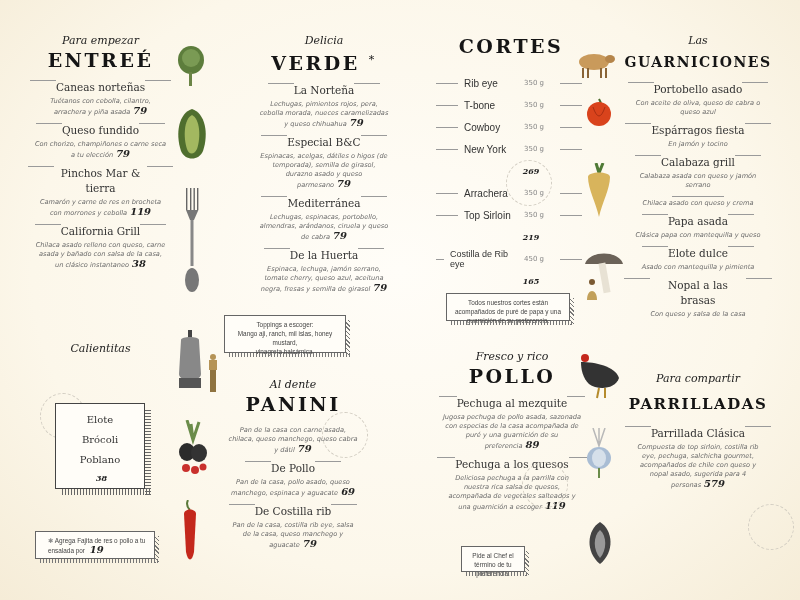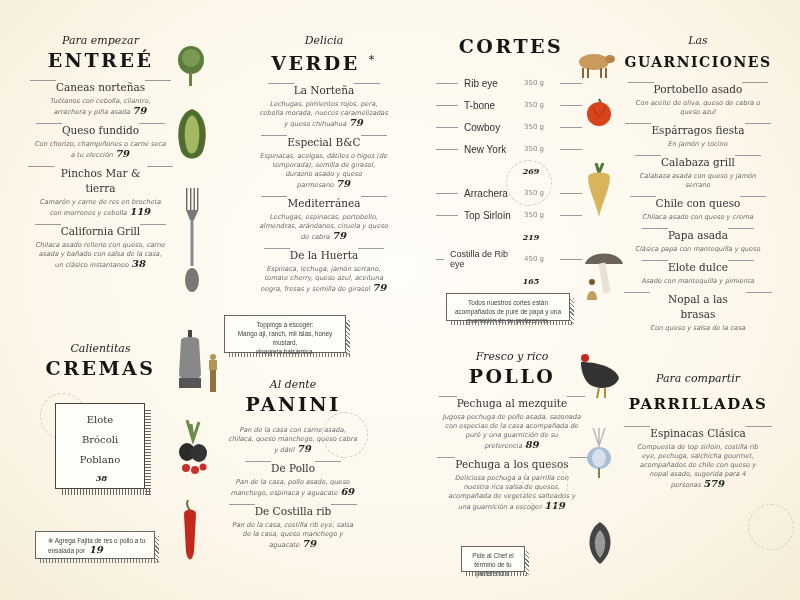--- a/index.html
+++ b/index.html
@@ -150,21 +150,20 @@
           <span class="rule"></span>
           <span>California Grill</span>
           <span class="rule"></span>
         </div>
       <div class="item-desc"><span>Chilaca asado relleno con queso, carne asada y bañado con salsa de la casa, un clásico instantaneo</span><span class="price">38</span></div>
     </div>
   </div>
 
   <div class="col" style="left:28px; width:145px; top:342px;">
     <div class="kicker">Calientitas</div>
-    <div class="section-title">CREMAS</div>
   </div>
   <div class="stamp" style="left:40px; top:393px;"></div>
   <div class="soup-box" style="left:55px; top:403px; width:90px; height:86px; padding-top:6px;">
     <div>Elote</div>
     <div>Brócoli</div>
     <div>Poblano</div>
     <div class="price" style="font-size:8px; line-height:16px;">38</div>
   </div>
 
   <div class="note-box" style="left:35px; top:531px; width:120px; height:28px; text-align:left; padding-left:12px;">
@@ -431,21 +430,20 @@
       <div class="item-name">
           <span class="rule"></span>
           <span>Calabaza grill</span>
           <span class="rule"></span>
         </div>
       <div class="item-desc">Calabaza asada con queso y jamón serrano</div>
     </div>
     <div class="item">
       <div class="item-name">
           <span class="rule"></span>
-          <span>Chile con queso</span>
           <span class="rule"></span>
         </div>
       <div class="item-desc">Chilaca asado con queso y crema</div>
     </div>
     <div class="item">
       <div class="item-name">
           <span class="rule"></span>
           <span>Papa asada</span>
           <span class="rule"></span>
         </div>
@@ -469,20 +467,20 @@
     </div>
   </div>
 
   <div class="col" style="left:224px; width:148px; top:372px;">
     <div class="kicker">Para compartir</div>
     <div class="section-title" style="font-size:15px; letter-spacing:1.5px; line-height:28px; margin-top:4px;">PARRILLADAS</div>
 
     <div class="item">
       <div class="item-name">
           <span class="rule"></span>
-          <span>Espinacas Clásica</span>
+          <span>Parrillada Clásica</span>
           <span class="rule"></span>
         </div>
       <div class="item-desc"><span>Compuesta de top sirloin, costilla rib eye, pechuga, salchicha gourmet, acompañados de chile con queso y nopal asado, sugerida para 4 personas</span><span class="price">579</span></div>
     </div>
   </div>
   <div class="stamp" style="left:348px; top:504px;"></div>
 </div>
 
 </body></html>

